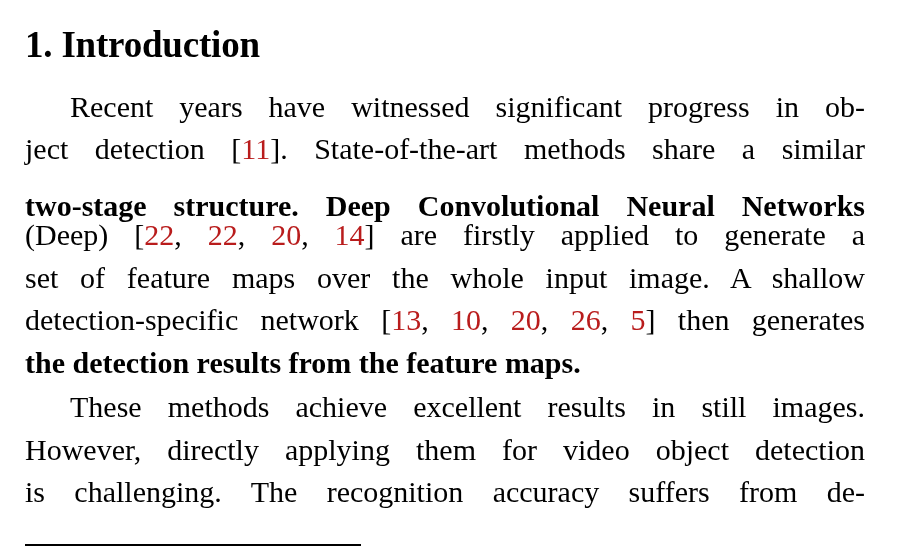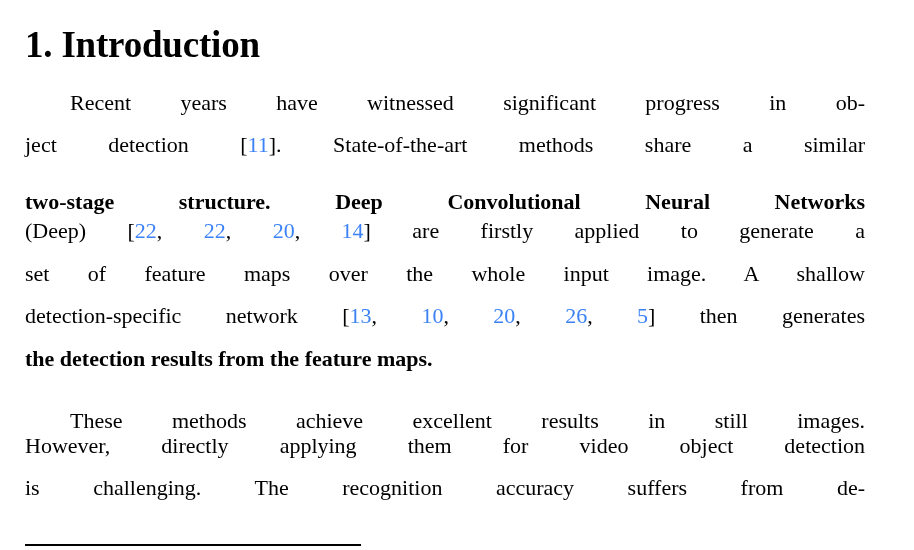--- a/index.html
+++ b/index.html
@@ -1,34 +1,34 @@
 <!DOCTYPE html>
 <html><head>
 <meta charset="utf-8">
 <style>
   html, body { margin: 0; padding: 0; background: #ffffff; }
   body { width: 914px; height: 550px; overflow: hidden; position: relative; }
   .page { position: absolute; left: 25px; top: 0; width: 840px; font-family: "Liberation Serif", "DejaVu Serif", serif; color: #000; }
   .heading { position: absolute; left: 0; top: 14px; font-size: 37px; font-weight: bold; white-space: nowrap; letter-spacing: -0.2px; margin-top: 9px; }
-  .line { position: absolute; left: 0; width: 840px; font-size: 22px; white-space: nowrap; text-align: justify; text-align-last: justify; }
+  .line { position: absolute; left: 0; width: 840px; font-size: 30px; white-space: nowrap; text-align: justify; text-align-last: justify; }
   .line.last { text-align-last: left; font-weight: bold; }
-  .cite { color: #3b82f6; }
+  .cite { color: #b91c1c; }
   .rule { position: absolute; left: 25px; top: 544px; width: 336px; height: 2px; background: #000; }
 </style>
 </head>
 <body>
 
 <div class="page">
   <div class="heading">1. Introduction</div>
   <div id="body-text">
       <div class="line" style="top: 90px; padding-left: 45px; width: 795px;"><span>Recent years have witnessed significant progress in ob-</span></div>
       <div class="line" style="top: 132px;"><span>ject detection [</span><span class="cite">11</span><span>]. State-of-the-art methods share a similar</span></div>
       <div class="line" style="top: 189px; font-weight: bold;"><span>two-stage structure.  Deep Convolutional Neural Networks</span></div>
       <div class="line" style="top: 218px;"><span>(Deep) [</span><span class="cite">22</span><span>, </span><span class="cite">22</span><span>, </span><span class="cite">20</span><span>, </span><span class="cite">14</span><span>] are firstly applied to generate a</span></div>
       <div class="line" style="top: 261px;"><span>set of feature maps over the whole input image.  A shallow</span></div>
       <div class="line" style="top: 303px;"><span>detection-specific network [</span><span class="cite">13</span><span>, </span><span class="cite">10</span><span>, </span><span class="cite">20</span><span>, </span><span class="cite">26</span><span>, </span><span class="cite">5</span><span>] then generates</span></div>
       <div class="line last" style="top: 346px;"><span>the detection results from the feature maps.</span></div>
-      <div class="line" style="top: 408px; padding-left: 45px; width: 795px;"><span>These methods achieve excellent results in still images.</span></div>
+      <div class="line" style="top: 390px; padding-left: 45px; width: 795px;"><span>These methods achieve excellent results in still images.</span></div>
       <div class="line" style="top: 433px;"><span>However, directly applying them for video object detection</span></div>
       <div class="line" style="top: 475px;"><span>is challenging.  The recognition accuracy suffers from de-</span></div>
     </div>
 </div>
 <div class="rule"></div>
 
 </body></html>

